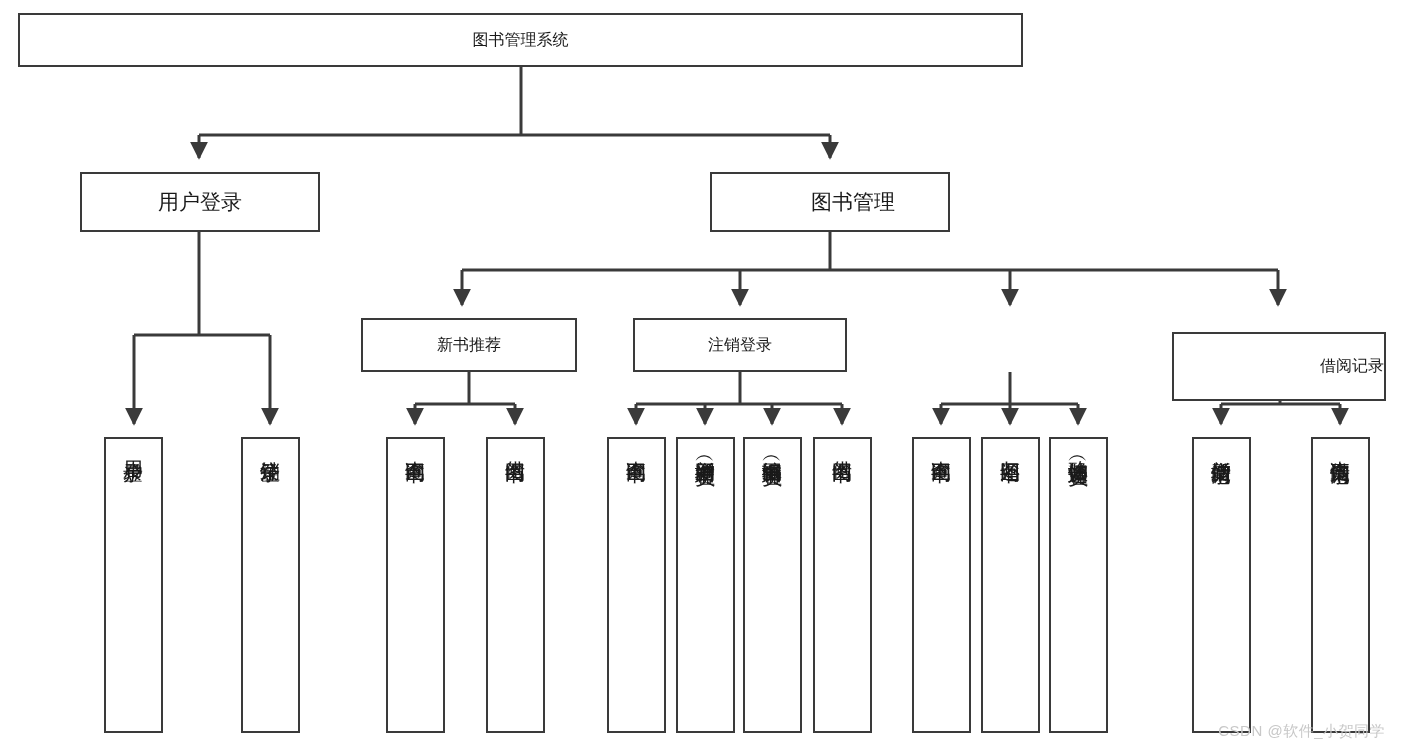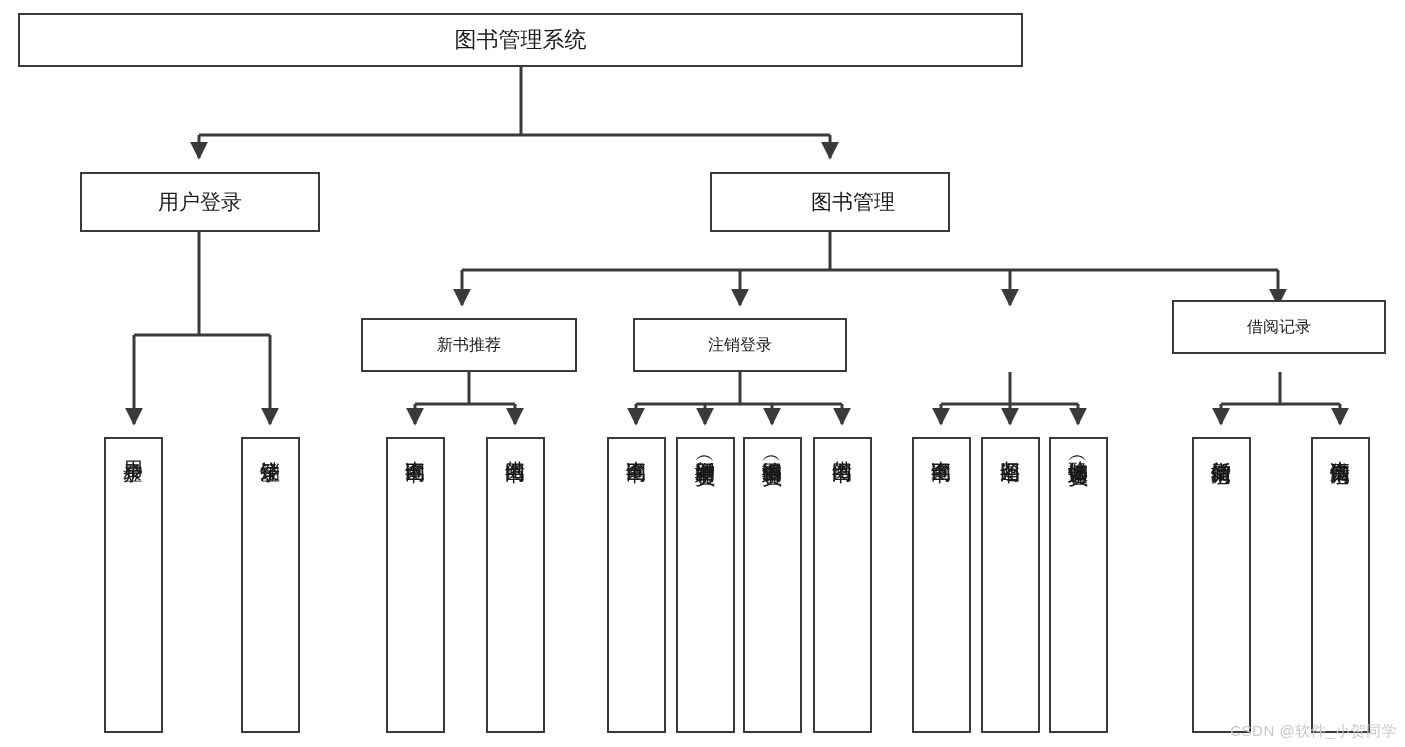--- a/index.html
+++ b/index.html
@@ -46,27 +46,27 @@
   .vert {
     align-items: flex-start;
     padding-top: 6px;
   }
   .vert .node-label {
     writing-mode: vertical-rl;
     text-orientation: upright;
     letter-spacing: 1px;
     line-height: 1;
   }
-  #node-root .node-label { font-size: 22px; }
+  #node-root .node-label { font-size: 16px; }
   .lvl1 .node-label { font-size: 21px; }
   .lvl2 .node-label { font-size: 16px; }
   .leaf .node-label { font-size: 20px; }
   #watermark {
     position: absolute;
-    right: 8px;
+    right: 20px;
     bottom: 6px;
     font-size: 15px;
     color: #c8c8c8;
     letter-spacing: 0.5px;
     white-space: nowrap;
   }
 </style>
 </head>
 <body>
 
@@ -132,21 +132,21 @@
   <div class="node-box horiz lvl1" style="left:710px; top:172px; width:240px; height:60px;padding-left:46px;">
     <span class="node-label">图书管理</span>
   </div>
 
   <div class="node-box horiz lvl2" style="left:361px; top:318px; width:216px; height:54px;">
     <span class="node-label">新书推荐</span>
   </div>
   <div class="node-box horiz lvl2" style="left:633px; top:318px; width:214px; height:54px;">
     <span class="node-label">注销登录</span>
   </div>
-  <div class="node-box horiz lvl2" style="left:1172px; top:300px; width:214px; height:54px;">
+  <div class="node-box horiz lvl2" style="left:1172px; top:332px; width:214px; height:69px;justify-content:flex-end;">
     <span class="node-label">借阅记录</span>
   </div>
 
   <div class="node-box vert leaf" style="left:104px; top:437px; width:59px; height:296px;">
     <span class="node-label">用户登录</span>
   </div>
   <div class="node-box vert leaf" style="left:241px; top:437px; width:59px; height:296px;">
     <span class="node-label">注销登录</span>
   </div>
 

